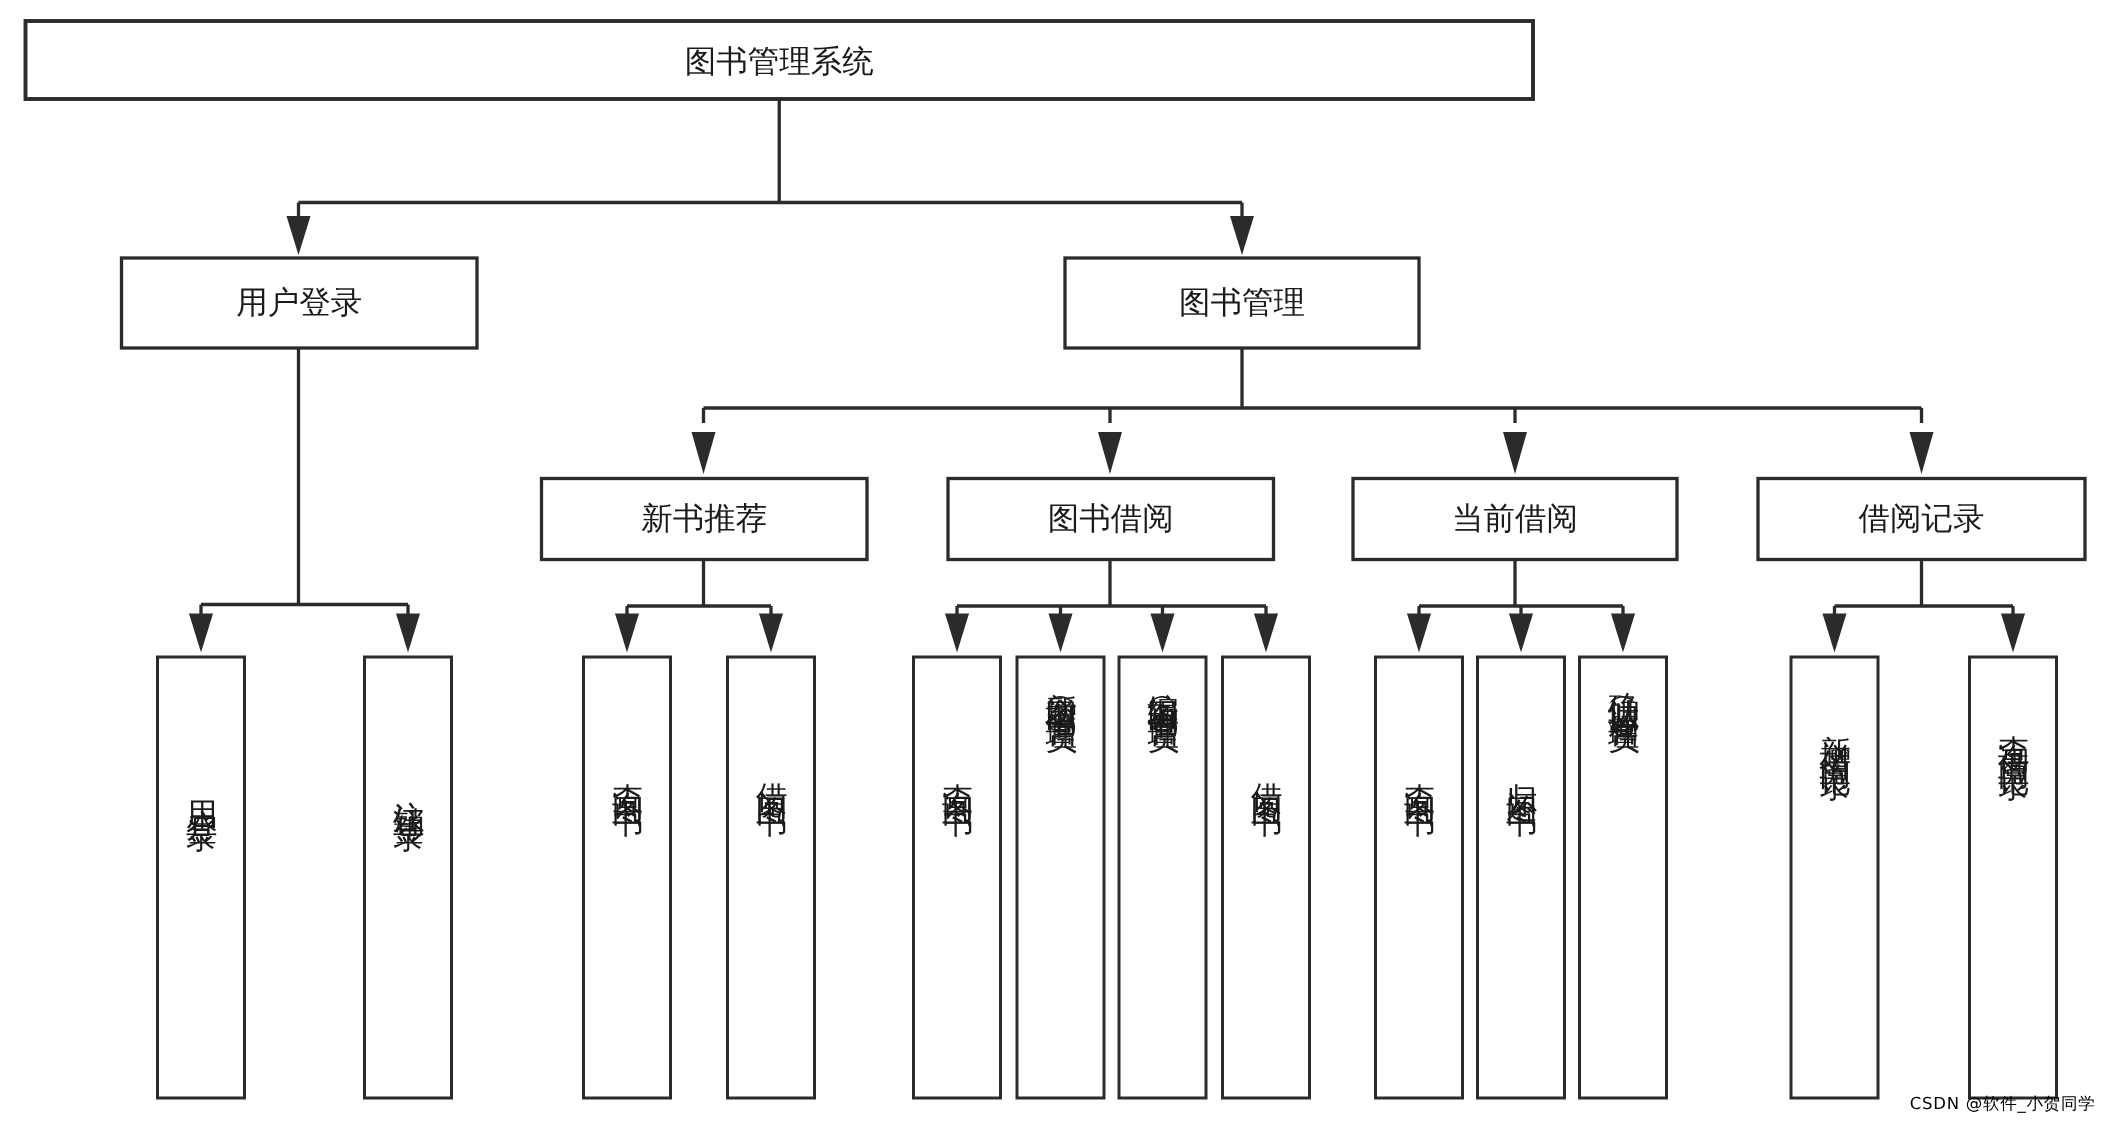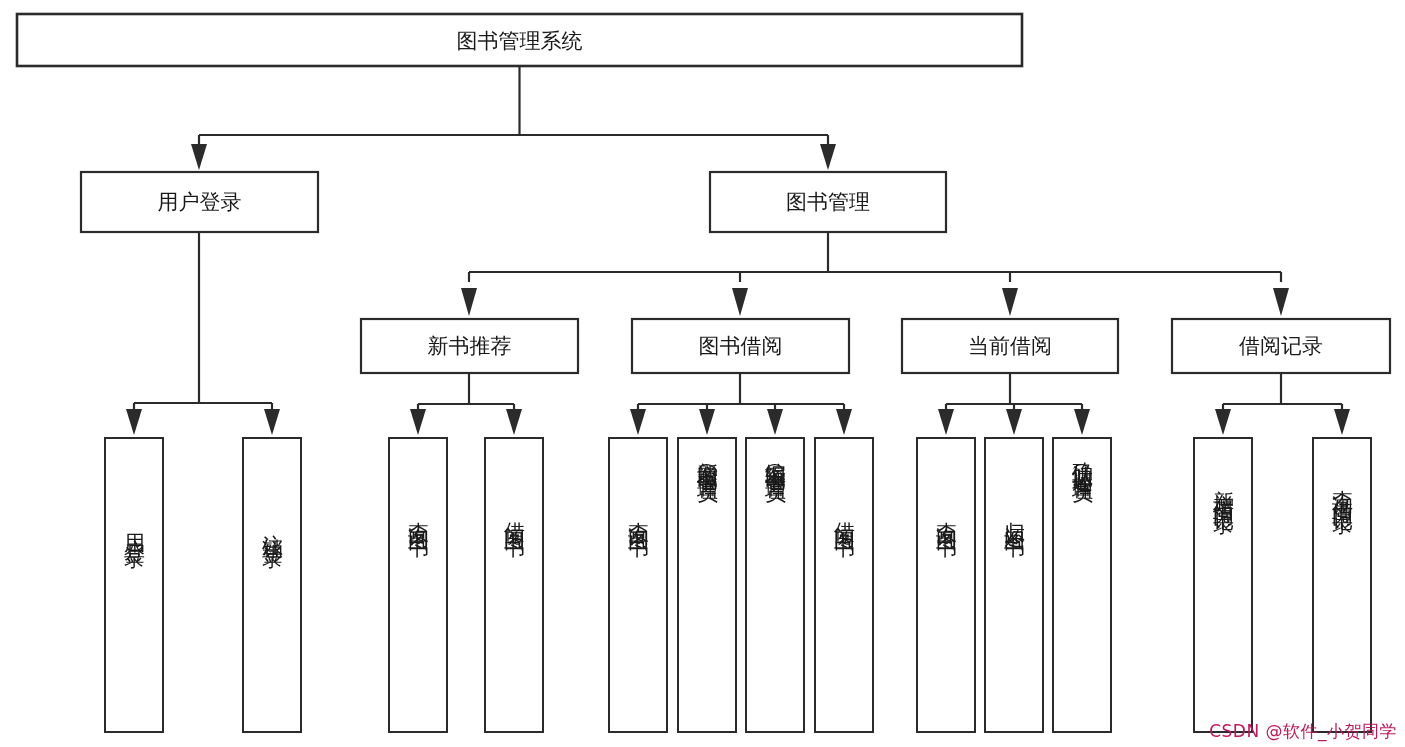--- a/index.html
+++ b/index.html
@@ -50,22 +50,22 @@
     font-size: 21px;
     fill: #1a1a1a;
     text-anchor: middle;
     dominant-baseline: middle;
   }
   .watermark {
     position: absolute;
     right: 8px;
     bottom: 4px;
     font-family: "DejaVu Sans", "Liberation Sans", sans-serif;
-    font-size: 17px;
-    color: #be185d;
+    font-size: 11px;
+    color: #000000;
     letter-spacing: 0.5px;
     white-space: nowrap;
     pointer-events: none;
   }
   .vnode {
     position: absolute;
     box-sizing: border-box;
     background: #ffffff;
     border: 2.2px solid #2b2b2b;
     display: flex;

